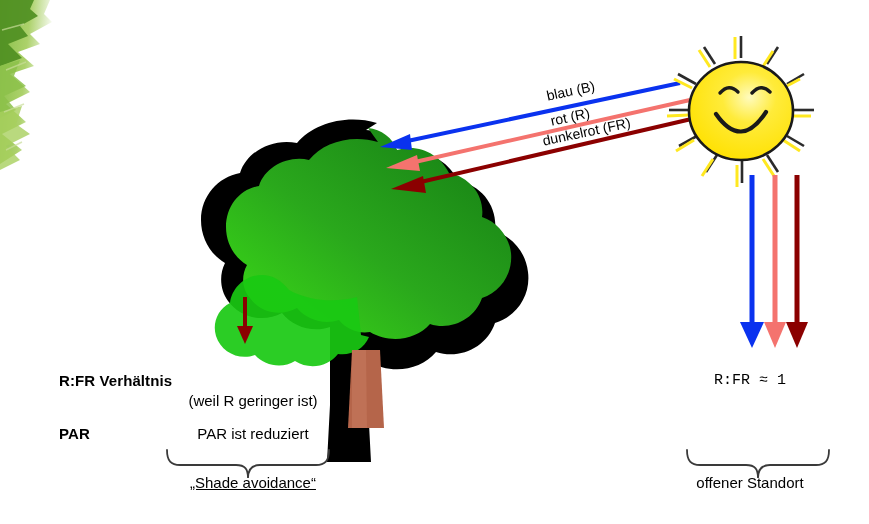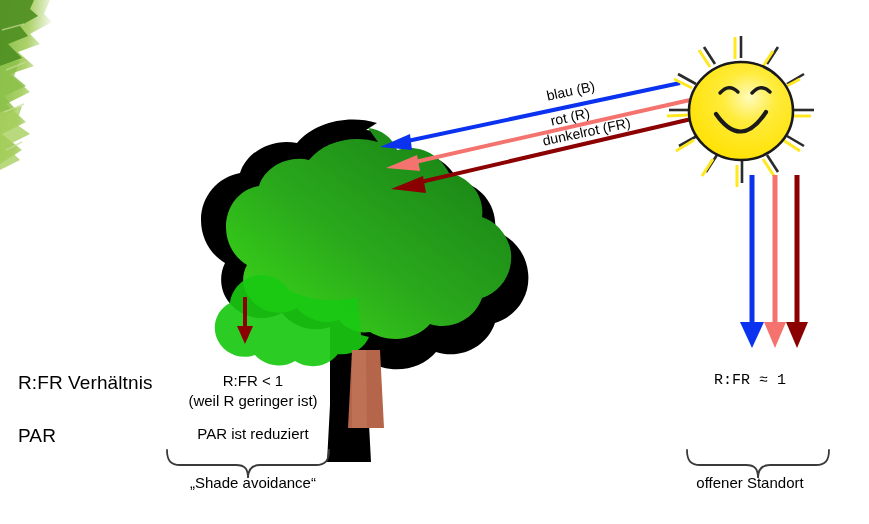--- a/index.html
+++ b/index.html
@@ -7,21 +7,21 @@
   body{
     width:869px;height:524px;
     background:#ffffff;
     font-family:"Liberation Sans", sans-serif;
     overflow:hidden;
     position:relative;
   }
   #stage{position:absolute;left:0;top:0;width:869px;height:524px;}
   #stage > svg{position:absolute;left:0;top:0;}
   .txt{position:absolute;color:#000;white-space:pre;}
-  .lbl-bold{font-weight:normal;font-size:19px;letter-spacing:.1px;}
+  .lbl-bold{font-weight:bold;font-size:15px;letter-spacing:.1px;margin-left:41px;}
   .lbl-plain{font-size:15px;}
   .center{text-align:center;}
 </style>
 </head>
 <body>
 
 <div id="stage">
 
   <svg width="869" height="524" viewBox="0 0 869 524">
     <defs>
@@ -195,25 +195,24 @@
   <div class="txt lbl-plain" style="left:545px;top:88px;transform:rotate(-12deg);transform-origin:left top;font-size:14px;">blau (B)</div>
 
   <div class="txt lbl-plain" style="left:549px;top:113px;transform:rotate(-12deg);transform-origin:left top;font-size:14px;">rot (R)</div>
 
   <div class="txt lbl-plain" style="left:541px;top:133px;transform:rotate(-12deg);transform-origin:left top;font-size:14px;">dunkelrot (FR)</div>
 
   <div class="txt lbl-bold" style="left:18px;top:372px;">R:FR Verhältnis</div>
 
   <div class="txt lbl-bold" style="left:18px;top:425px;">PAR</div>
 
-  <div class="txt lbl-plain center" style="left:163px;top:372px;width:180px;">R:FR &lt; 1</div>
 
   <div class="txt lbl-plain center" style="left:153px;top:392px;width:200px;">(weil R geringer ist)</div>
 
   <div class="txt lbl-plain center" style="left:163px;top:425px;width:180px;">PAR ist reduziert</div>
 
-  <div class="txt lbl-plain center" style="left:163px;top:474px;width:180px;">„Shade avoidance“</div>
+  <div class="txt lbl-plain center" style="left:163px;top:474px;width:180px;text-decoration:underline;">„Shade avoidance“</div>
 
   <div class="txt lbl-plain center" style="left:660px;top:372px;width:180px;font-family:Liberation Mono, monospace;">R:FR ≈ 1</div>
 
   <div class="txt lbl-plain center" style="left:660px;top:474px;width:180px;text-align:center;">offener Standort</div>
 
 </div>
 
 </body></html>

